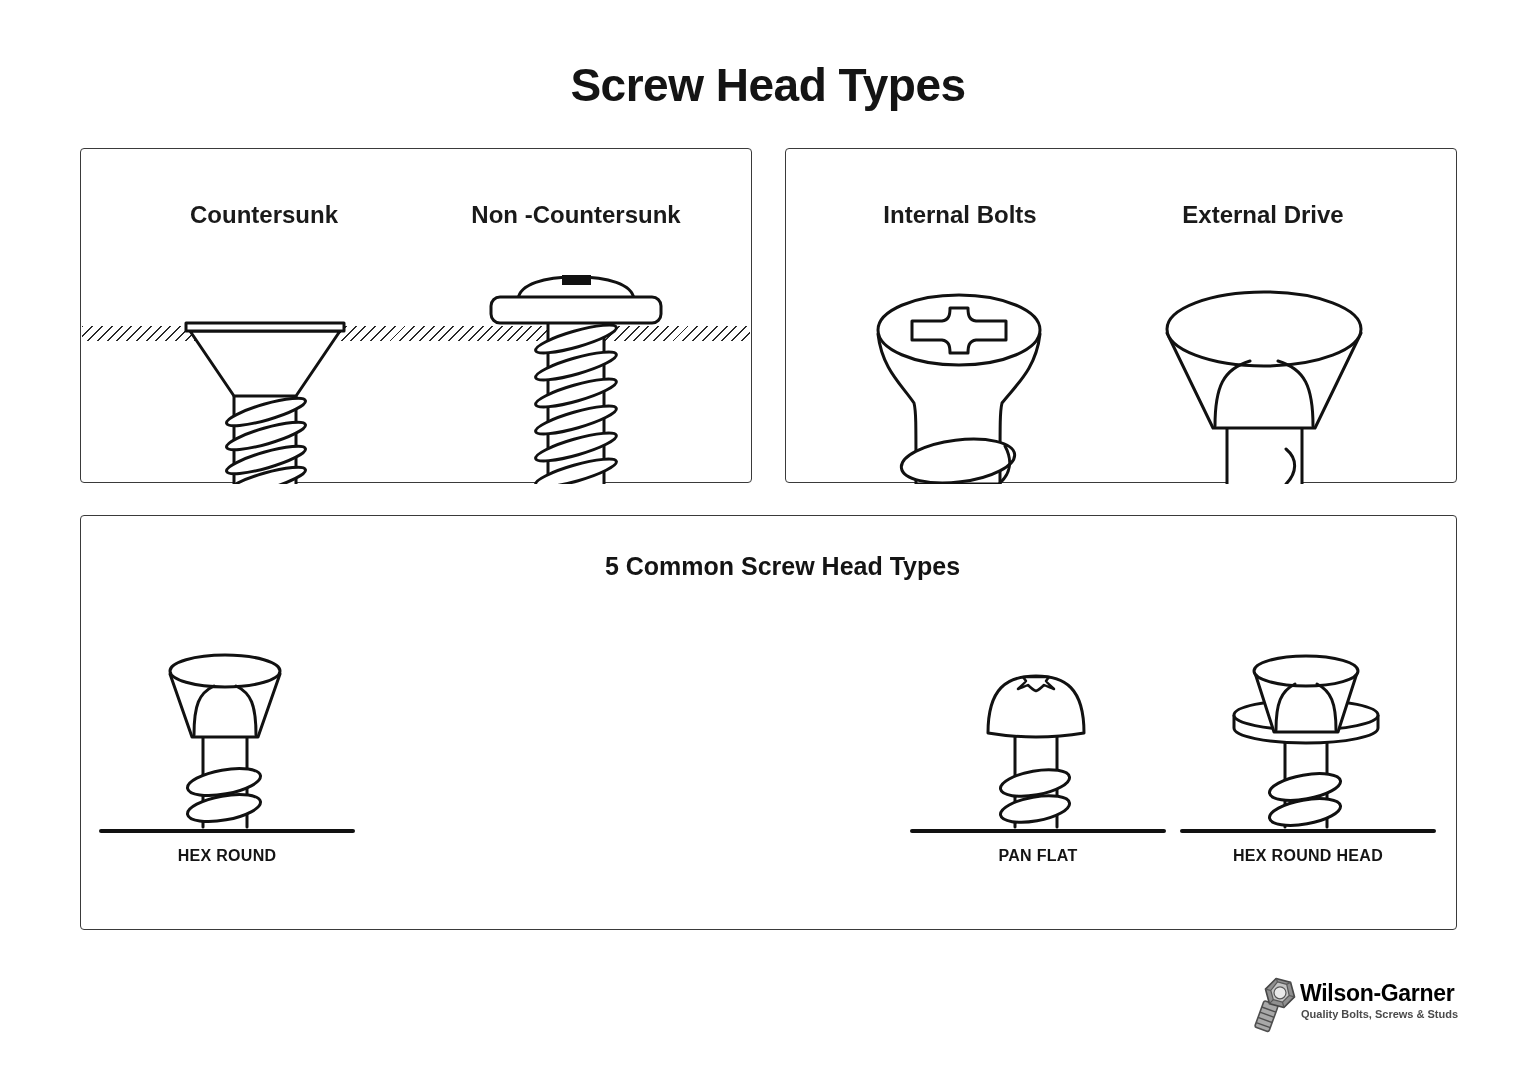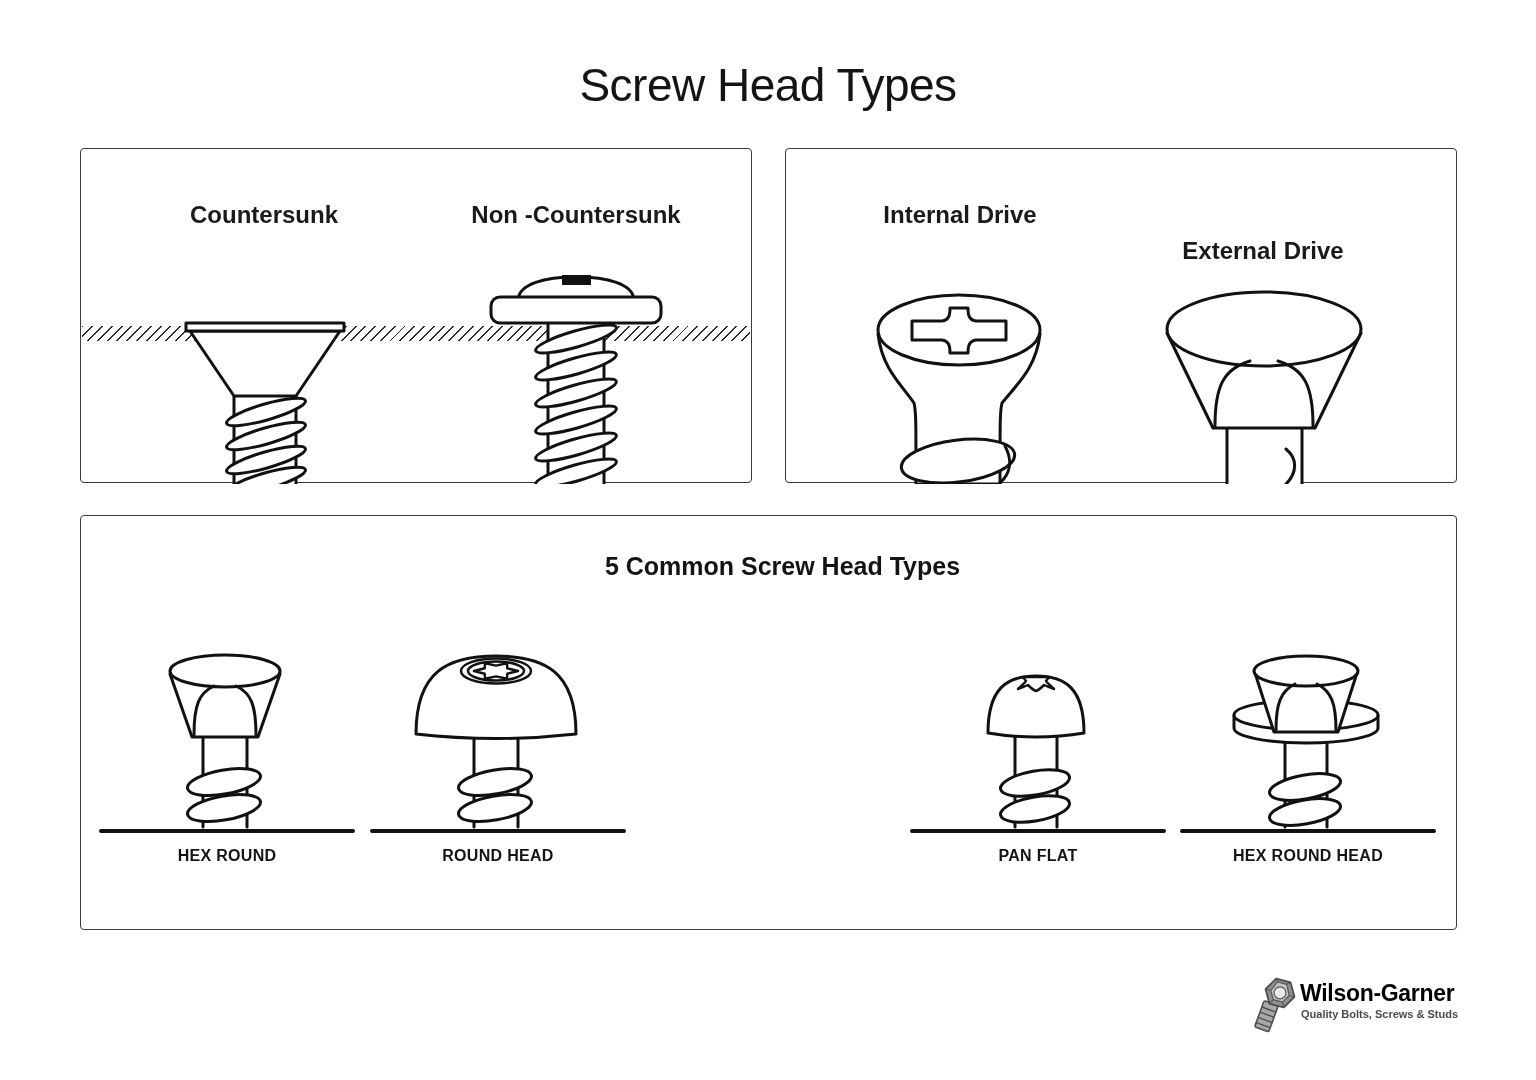--- a/index.html
+++ b/index.html
@@ -5,21 +5,21 @@
   * { margin:0; padding:0; box-sizing:border-box; }
   html,body { background:#e9e9e9; }
   #canvas {
     position:relative; width:1536px; height:1080px;
     background:#ffffff; overflow:hidden;
     font-family:"Liberation Sans","DejaVu Sans",sans-serif;
     color:#111111;
   }
   .page-title {
     position:absolute; top:58px; left:0; width:100%;
-    text-align:center; font-size:46px; font-weight:400;
+    text-align:center; font-size:46px; font-weight:700;
     letter-spacing:-0.5px; color:#141414;
   }
   .panel {
     position:absolute; background:#fff;
     border:1.6px solid #3a3a3a; border-radius:4px;
   }
   #panel-countersink { left:80px;  top:148px; width:672px;  height:335px; }
   #panel-drive       { left:785px; top:148px; width:672px;  height:335px; }
   #panel-common      { left:80px;  top:515px; width:1377px; height:415px; }
   .panel-label {
@@ -92,22 +92,22 @@
       <ellipse class="fw" cx="92" cy="149" rx="42" ry="8" transform="rotate(-16 92 149)"></ellipse>
       <ellipse class="fw" cx="92" cy="176" rx="42" ry="8" transform="rotate(-16 92 176)"></ellipse>
       <ellipse class="fw" cx="92" cy="202" rx="42" ry="8" transform="rotate(-16 92 202)"></ellipse>
       <path class="fw" d="M34,28 C36,13 60,6 92,6 C124,6 148,13 150,28 Z"></path>
       <rect x="78" y="4" width="29" height="10" fill="#111"></rect>
       <rect class="fw" x="7" y="26" width="170" height="26" rx="9"></rect>
     </svg>
   </div>
 
   <div class="panel" id="panel-drive">
-    <div class="panel-label row-top" style="left:174px;">Internal Drive</div>
-    <div class="panel-label row-top" style="left:477px;margin-top:36px;">External Drive</div>
+    <div class="panel-label row-top" style="left:174px;">Internal Bolts</div>
+    <div class="panel-label row-top" style="left:477px;">External Drive</div>
 
     <svg class="screw-svg" style="left:84px; top:142px;" width="180" height="193" viewBox="0 0 180 193">
       <path class="fw" d="M8,43 C12,78 32,94 44,112 C46,120 46,128 46,193 L130,193 C130,128 130,120 132,112 C146,94 166,78 170,43 Z"></path>
       <ellipse class="fw" cx="88" cy="170" rx="57" ry="21" transform="rotate(-7 88 170)"></ellipse>
       <path class="ln" d="M135,155 C143,170 140,183 130,192"></path>
       <ellipse class="fw" cx="89" cy="39" rx="81" ry="35"></ellipse>
       <path class="fw" d="M80,17 H98 C98,24 99,29 106,30 H136 V49 H106 C99,50 98,55 98,62 H80 C80,55 79,50 72,49 H42 V30 H72 C79,29 80,24 80,17 Z"></path>
     </svg>
 
     <svg class="screw-svg" style="left:374px; top:140px;" width="205" height="195" viewBox="0 0 205 195">
@@ -129,34 +129,20 @@
         <polygon class="fw" points="73,43 95,106 161,106 183,43"></polygon>
         <ellipse class="fw" cx="128" cy="40" rx="55" ry="16"></ellipse>
         <path class="ln" d="M97,104 C97,74 102,62 117,55 M159,104 C159,74 154,62 139,55"></path>
         <ellipse class="fw" cx="127" cy="151" rx="37" ry="12" transform="rotate(-10 127 151)"></ellipse>
         <ellipse class="fw" cx="127" cy="177" rx="37" ry="12" transform="rotate(-10 127 177)"></ellipse>
       </svg>
       <div class="baseline"></div>
       <div class="col-label">HEX ROUND</div>
     </div>
 
-    <div class="col" style="left:289px; width:256px;">
-      <svg class="screw-svg" style="left:-2px; top:115px;" width="260" height="198" viewBox="0 0 260 198">
-        <rect x="106" y="103" width="44" height="93" fill="#fff"></rect>
-        <path class="ln" d="M106,103 V196 M150,103 V196"></path>
-        <path class="fw" d="M48,103 C48,40 80,25 128,25 C176,25 208,40 208,103 Q128,112 48,103 Z"></path>
-        <ellipse class="fw2" cx="128" cy="40" rx="35" ry="12.5"></ellipse>
-        <ellipse class="fw2" cx="128" cy="40" rx="28" ry="9.5"></ellipse>
-        <polygon class="fw2" points="150,40 139.3,42.7 139,47.8 128,45.4 117,47.8 116.7,42.7 106,40 116.7,37.3 117,32.2 128,34.6 139,32.2 139.3,37.3"></polygon>
-        <ellipse class="fw" cx="127" cy="151" rx="37" ry="12" transform="rotate(-10 127 151)"></ellipse>
-        <ellipse class="fw" cx="127" cy="177" rx="37" ry="12" transform="rotate(-10 127 177)"></ellipse>
-      </svg>
-      <div class="baseline"></div>
-      <div class="col-label">ROUND HEAD</div>
-    </div>
 
 
     <div class="col" style="left:829px; width:256px;">
       <svg class="screw-svg" style="left:-2px; top:115px;" width="260" height="198" viewBox="0 0 260 198">
         <rect x="107" y="102" width="42" height="94" fill="#fff"></rect>
         <path class="ln" d="M107,102 V196 M149,102 V196"></path>
         <path class="fw" d="M80,102 C80,57 99,45 128,45 C157,45 176,57 176,102 Q128,110 80,102 Z"></path>
         <path class="fw2" d="M110,58 C114,54 117,52 118,50 L115,46 L141,46 L138,50 C139,52 142,54 146,58 C141,56 138,55 136,54 C133,57 131,59 128,60 C125,59 123,57 120,54 C118,55 115,56 110,58 Z"></path>
         <ellipse class="fw" cx="127" cy="152" rx="35" ry="12" transform="rotate(-10 127 152)"></ellipse>
         <ellipse class="fw" cx="127" cy="178" rx="35" ry="12" transform="rotate(-10 127 178)"></ellipse>

